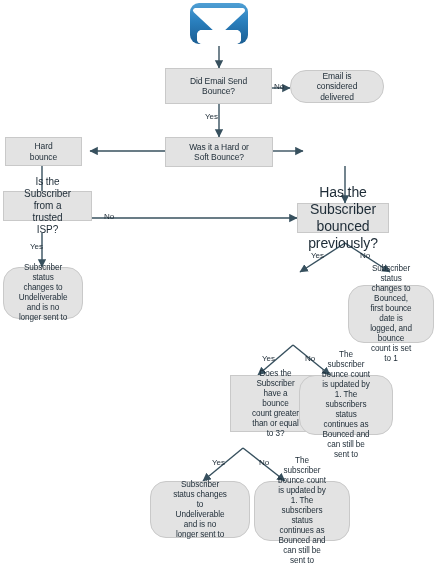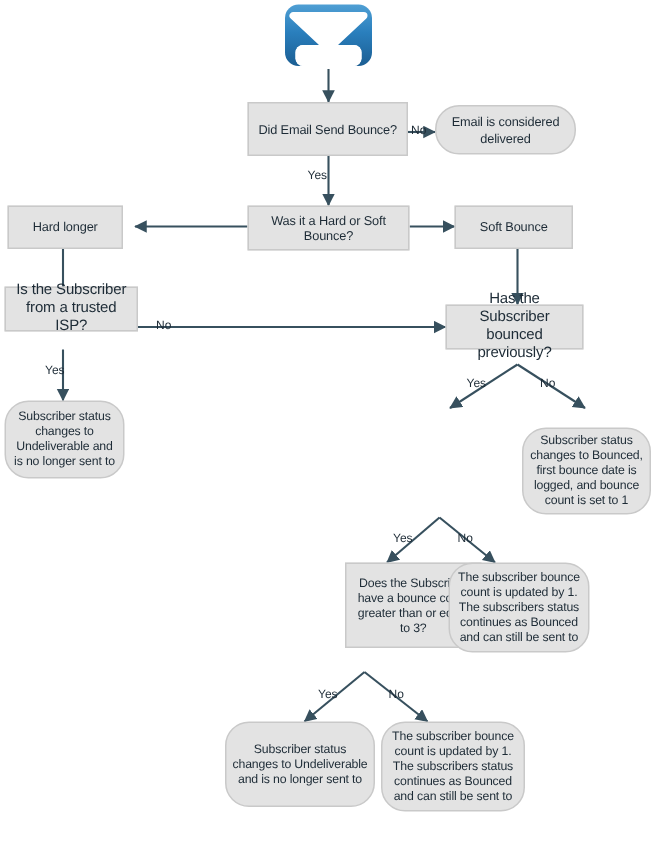--- a/index.html
+++ b/index.html
@@ -20,21 +20,21 @@
     position:absolute;
     box-sizing:border-box;
     background:#e3e3e3;
     border:1px solid #c9c9c9;
     color:#1d2b36;
     display:flex;
     align-items:center;
     justify-content:center;
     text-align:center;
     line-height:1.22;
-    padding:2px 4px;
+    padding:2px 21px;
     letter-spacing:-0.1px;
   }
   .decision{ border-radius:0; }
   .process{ border-radius:16px; }
   .edge-label{
     position:absolute;
     color:#1d2b36;
     background:transparent;
     font-size:8px;
     line-height:1;
@@ -118,32 +118,29 @@
 
   <div class="node process" style="left:290px;top:70px;width:94px;height:33px;font-size:8.5px;">
     <span>Email is considered delivered</span>
   </div>
 
   <div class="node decision" style="left:165px;top:137px;width:108px;height:30px;font-size:8.5px;">
     <span>Was it a Hard or Soft Bounce?</span>
   </div>
 
   <div class="node decision" style="left:5px;top:137px;width:77px;height:29px;font-size:8.5px;">
-    <span>Hard longer</span>
+    <span>Hard bounce</span>
   </div>
 
-  <div class="node decision" style="left:303px;top:137px;width:79px;height:29px;font-size:8.5px;">
-    <span>Soft Bounce</span>
-  </div>
 
   <div class="node decision" style="left:3px;top:191px;width:89px;height:30px;font-size:10px;">
     <span>Is the Subscriber from a trusted ISP?</span>
   </div>
 
-  <div class="node decision" style="left:297px;top:203px;width:92px;height:30px;font-size:10px;">
+  <div class="node decision" style="left:297px;top:203px;width:92px;height:30px;font-size:14px;">
     <span>Has the Subscriber bounced previously?</span>
   </div>
 
   <div class="node process" style="left:3px;top:267px;width:80px;height:52px;font-size:8.2px;">
     <span>Subscriber status changes to Undeliverable and is no longer sent to</span>
   </div>
 
 
   <div class="node process" style="left:348px;top:272px;width:86px;height:58px;font-size:8.2px;margin-top:13px;">
     <span>Subscriber status changes to Bounced, first bounce date is logged, and bounce count is set to 1</span>

